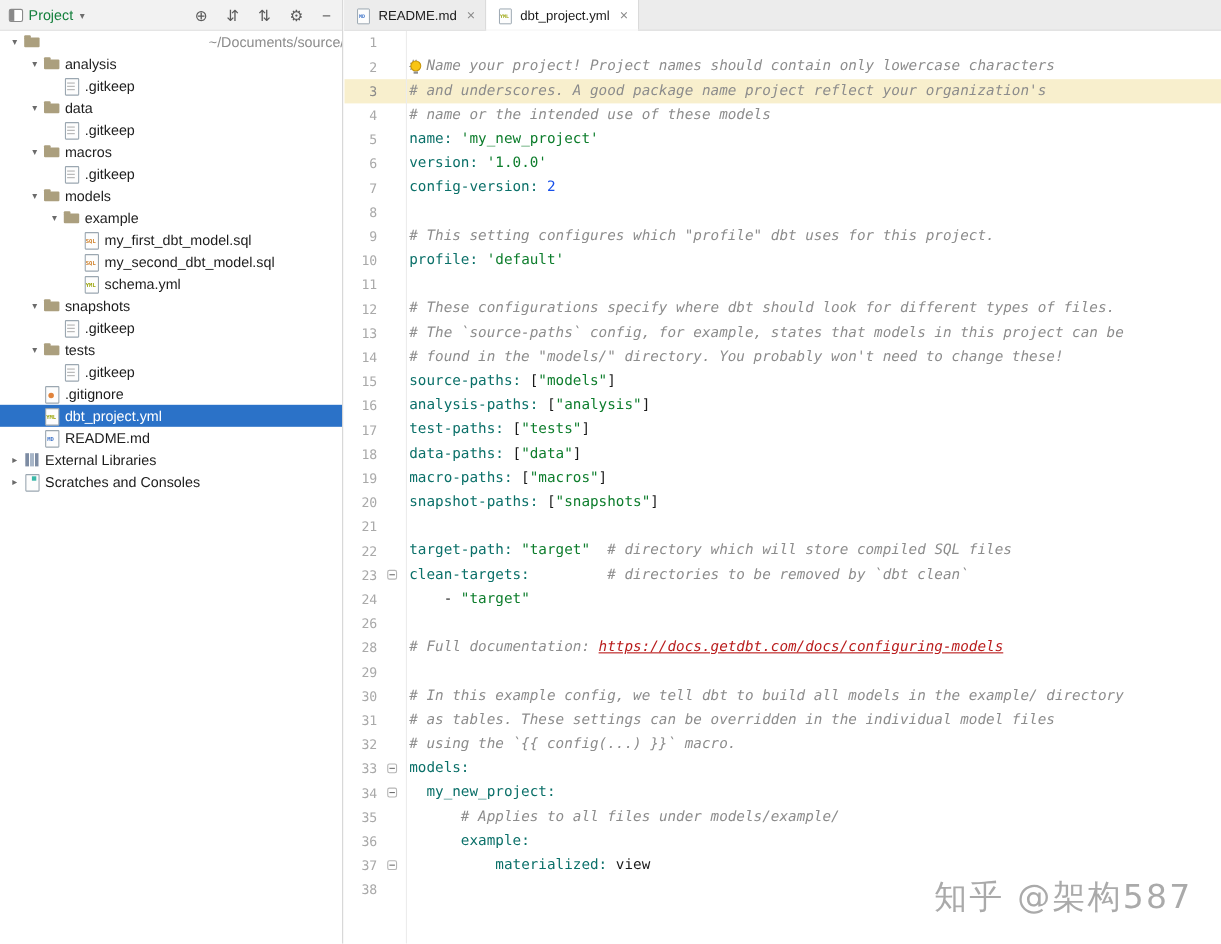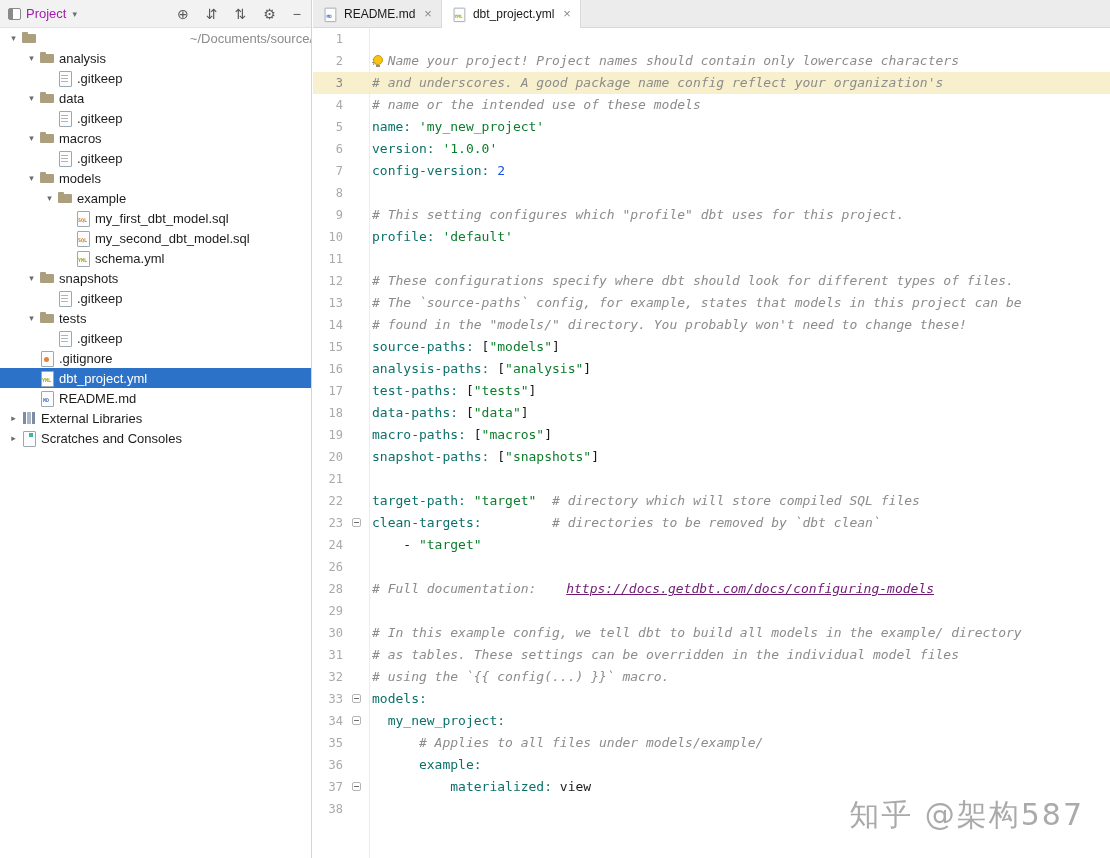--- a/index.html
+++ b/index.html
@@ -5,21 +5,21 @@
   * { box-sizing: border-box; }
   html,body { margin:0; padding:0; background:#fff; }
   body { width:1110px; height:858px; overflow:hidden; font-family:"Liberation Sans",sans-serif; }
   .app { position:relative; width:1110px; height:858px; background:#fff; overflow:hidden; }
 
   
   .sidebar { position:absolute; left:0; top:0; width:312px; height:858px; background:#fff; border-right:1px solid #d4d4d4; overflow:hidden; }
   .side-header { height:28px; display:flex; align-items:center; padding:0 10px 0 8px; background:#f2f2f2; border-bottom:1px solid #e1e1e1; gap:5px; }
   .twicon { width:13px; height:12px; border:1px solid #8a8a8a; border-radius:2px; position:relative; flex:none; background:#fff; }
   .twicon::before { content:""; position:absolute; left:0; top:0; width:4px; height:100%; background:#8a8a8a; }
-  .side-title { font-size:13px; color:#a21caf; }
+  .side-title { font-size:13px; color:#15803d; }
   .side-chevron { font-size:9px; color:#6d6d6d; margin-left:1px; }
   .side-actions { margin-left:auto; display:flex; align-items:center; gap:17px; color:#5a5a5a; font-size:14px; }
   .tw-btn { cursor:default; line-height:1; }
 
   .tree { padding-top:0; }
   .trow { height:20px; display:flex; align-items:center; white-space:nowrap; overflow:hidden; font-size:13px; color:#1c1c1c; }
   .trow.sel { background:#2b72c8; }
   .trow.sel .tlabel { color:#fff; }
   .chev { width:15px; flex:none; text-align:center; font-size:9px; color:#6b6b6b; }
   .tlabel { padding-left:4px; }
@@ -58,21 +58,21 @@
   .hl .ln { color:#8a8a8a; }
   .fold { width:18px; flex:none; position:relative; }
   .fold-marker { position:absolute; right:4px; top:6px; width:9px; height:9px; background:#fff; border:1px solid #b5b5b5; border-radius:2px; }
   .fold-marker::after { content:""; position:absolute; left:1px; top:3px; width:5px; height:1px; background:#6f6f6f; }
   .ltext { position:relative; padding-left:7px; flex:1; white-space:pre; overflow:hidden; }
 
   .tk-k { color:#0b7069; }
   .tk-s { color:#0d7d2c; }
   .tk-n { color:#1750eb; }
   .tk-c { color:#8c8c8c; font-style:italic; }
-  .tk-l { color:#701a75; font-style:italic; text-decoration:underline;margin-left:22px; }
+  .tk-l { color:#b91c1c; font-style:italic; text-decoration:underline; }
   .tk-d { color:#1a1a1a; }
 
   .bulb { position:absolute; left:8px; top:5px; width:10px; height:10px; background:#f9c513; border:1px solid #c9970a; border-radius:50%; z-index:2; }
   .bulb::after { content:""; position:absolute; left:2px; bottom:-3px; width:4px; height:2px; background:#8f8f8f; }
 
   .watermark { position:absolute; right:26px; bottom:22px; font-size:30px; letter-spacing:2px; color:rgba(100,100,100,.55); font-family:"DejaVu Sans",sans-serif; pointer-events:none; }
 </style>
 </head>
 <body>
 
@@ -211,21 +211,21 @@
         <div class="tab active">
           <span class="fic ic-yml"></span>
           <span class="tab-label">dbt_project.yml</span>
           <span class="tab-close">×</span>
         </div>
       </div>
     <div class="code-area">
       <div>
           <div class="cline"><span class="ln">1</span><span class="fold"></span><span class="ltext"></span></div>
           <div class="cline"><span class="ln">2</span><span class="fold"></span><span class="ltext"><span class="bulb"></span><span class="tk-c"># Name your project! Project names should contain only lowercase characters</span></span></div>
-          <div class="cline hl"><span class="ln">3</span><span class="fold"></span><span class="ltext"><span class="tk-c"># and underscores. A good package name config reflect your organization's</span></span></div>
+          <div class="cline hl"><span class="ln">3</span><span class="fold"></span><span class="ltext"><span class="tk-c"># and underscores. A good package name project reflect your organization's</span></span></div>
           <div class="cline"><span class="ln">4</span><span class="fold"></span><span class="ltext"><span class="tk-c"># name or the intended use of these models</span></span></div>
           <div class="cline"><span class="ln">5</span><span class="fold"></span><span class="ltext"><span class="tk-k">name:</span><span class="tk-d"> </span><span class="tk-s">'my_new_project'</span></span></div>
           <div class="cline"><span class="ln">6</span><span class="fold"></span><span class="ltext"><span class="tk-k">version:</span><span class="tk-d"> </span><span class="tk-s">'1.0.0'</span></span></div>
           <div class="cline"><span class="ln">7</span><span class="fold"></span><span class="ltext"><span class="tk-k">config-version:</span><span class="tk-d"> </span><span class="tk-n">2</span></span></div>
           <div class="cline"><span class="ln">8</span><span class="fold"></span><span class="ltext"></span></div>
           <div class="cline"><span class="ln">9</span><span class="fold"></span><span class="ltext"><span class="tk-c"># This setting configures which "profile" dbt uses for this project.</span></span></div>
           <div class="cline"><span class="ln">10</span><span class="fold"></span><span class="ltext"><span class="tk-k">profile:</span><span class="tk-d"> </span><span class="tk-s">'default'</span></span></div>
           <div class="cline"><span class="ln">11</span><span class="fold"></span><span class="ltext"></span></div>
           <div class="cline"><span class="ln">12</span><span class="fold"></span><span class="ltext"><span class="tk-c"># These configurations specify where dbt should look for different types of files.</span></span></div>
           <div class="cline"><span class="ln">13</span><span class="fold"></span><span class="ltext"><span class="tk-c"># The `source-paths` config, for example, states that models in this project can be</span></span></div>

